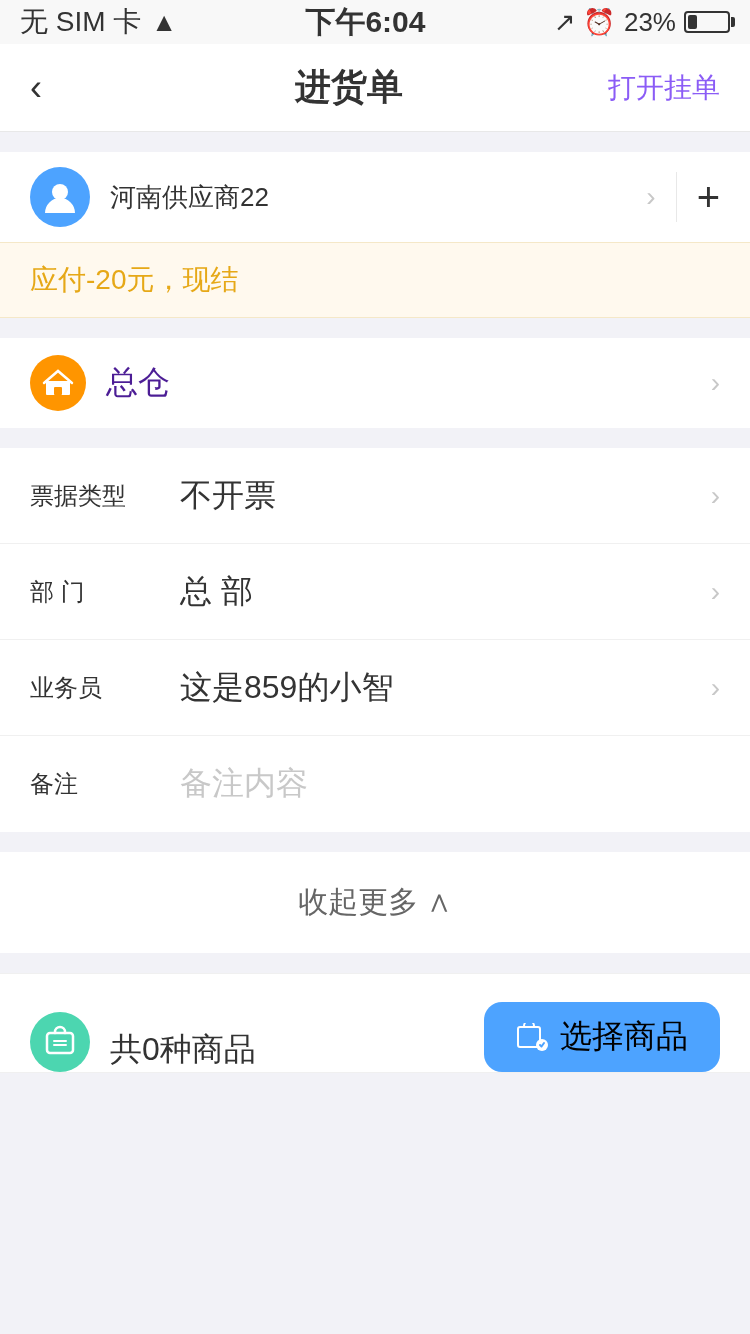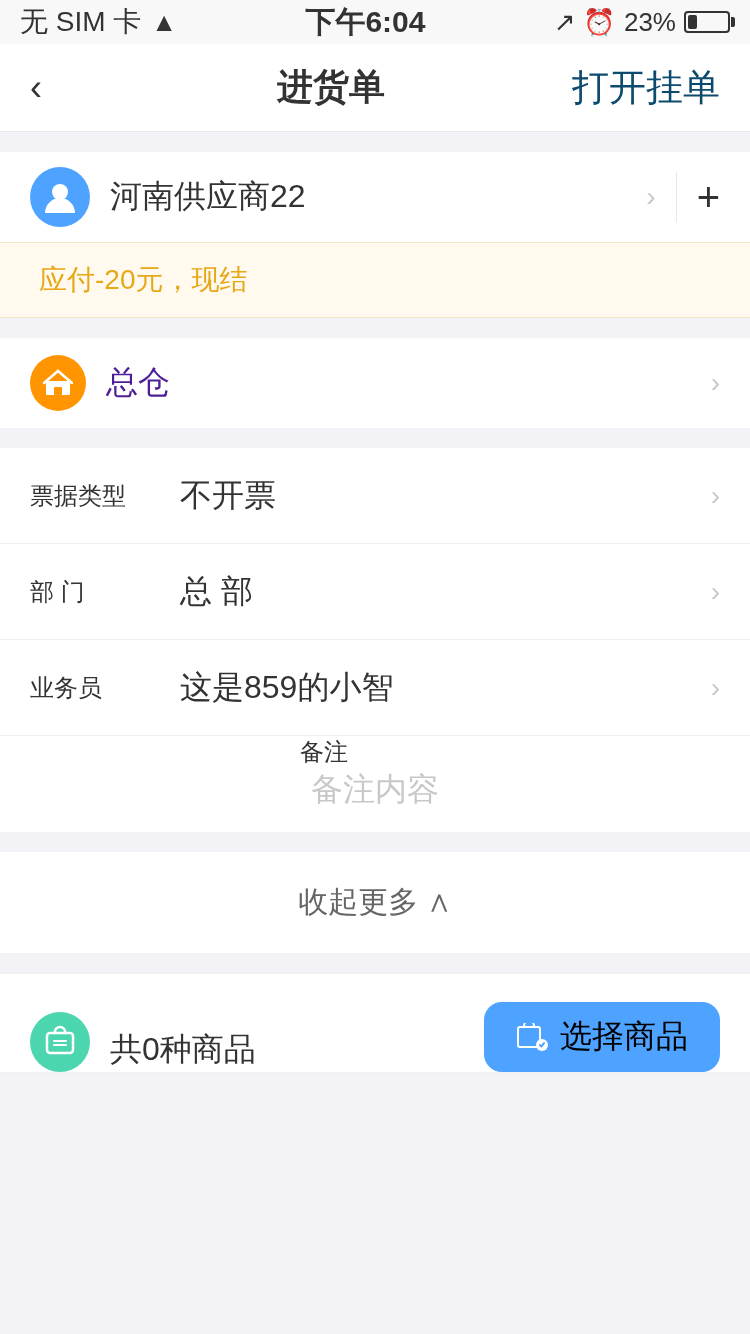--- a/index.html
+++ b/index.html
@@ -43,21 +43,21 @@
       height: 88px;
       background: #fff;
       display: flex;
       align-items: center;
       justify-content: space-between;
       padding: 0 30px;
       border-bottom: 1px solid #e8e8e8;
     }
     .nav-back { font-size: 36px; color: #333; cursor: pointer; width: 60px; }
     .nav-title { font-size: 36px; font-weight: 600; color: #333; }
-    .nav-action { font-size: 37px; color: #0c4a6e; cursor: pointer; }
+    .nav-action { font-size: 28px; color: #8b5cf6; cursor: pointer; }
 
     
     .section-divider {
       height: 20px;
       background: #f2f2f7;
     }
 
     
     .card-section {
       background: #fff;
@@ -73,29 +73,29 @@
       height: 90px;
       border-bottom: none;
     }
     .supplier-avatar {
       width: 60px; height: 60px; border-radius: 50%;
       background: #4da3ff;
       display: flex; align-items: center; justify-content: center;
       margin-right: 20px; flex-shrink: 0;
     }
     .supplier-avatar svg { width: 36px; height: 36px; }
-    .supplier-name { flex: 1; font-size: 32px; color: #333; }
+    .supplier-name { flex: 1; font-size: 26px; color: #333; }
     .chevron-icon { color: #c8c8c8; font-size: 28px; margin-right: 0; }
     .divider-vertical { width: 1px; height: 50px; background: #e8e8e8; margin: 0 20px; }
     .add-icon { font-size: 40px; color: #333; cursor: pointer; }
 
     
     .notice-bar {
       background: #fff9ee;
-      padding: 18px 39px;
+      padding: 18px 30px;
       font-size: 28px;
       color: #e6a817;
       border-top: 1px solid #f5e8c8;
       border-bottom: 1px solid #f5e8c8;
     }
 
     
     .warehouse-row {
       background: #fff;
       display: flex;
@@ -118,21 +118,21 @@
       margin-top: 20px;
     }
     .form-row {
       display: flex;
       align-items: center;
       padding: 0 30px;
       height: 96px;
       border-bottom: 1px solid #f0f0f0;
       cursor: pointer;
     }
-    .form-row:last-child { border-bottom: none; flex-direction: column; }
+    .form-row:last-child { border-bottom: none; }
     .form-label {
       font-size: 24px;
       color: #333;
       width: 150px;
       flex-shrink: 0;
     }
     .form-value {
       flex: 1;
       font-size: 32px;
       color: #333;

